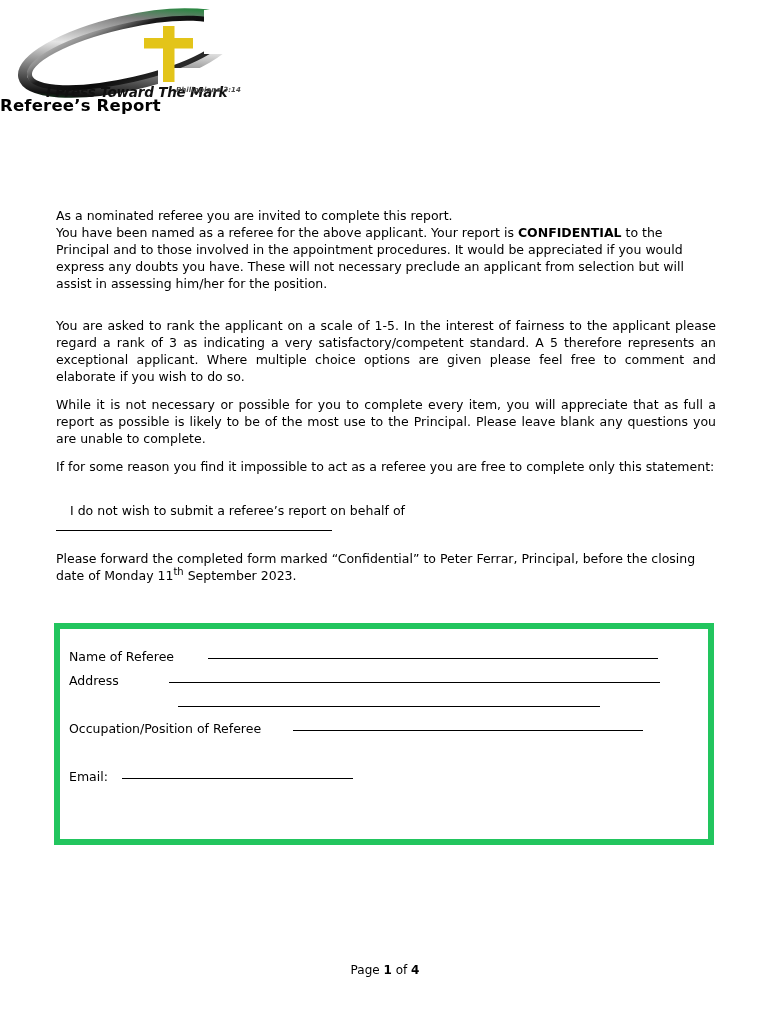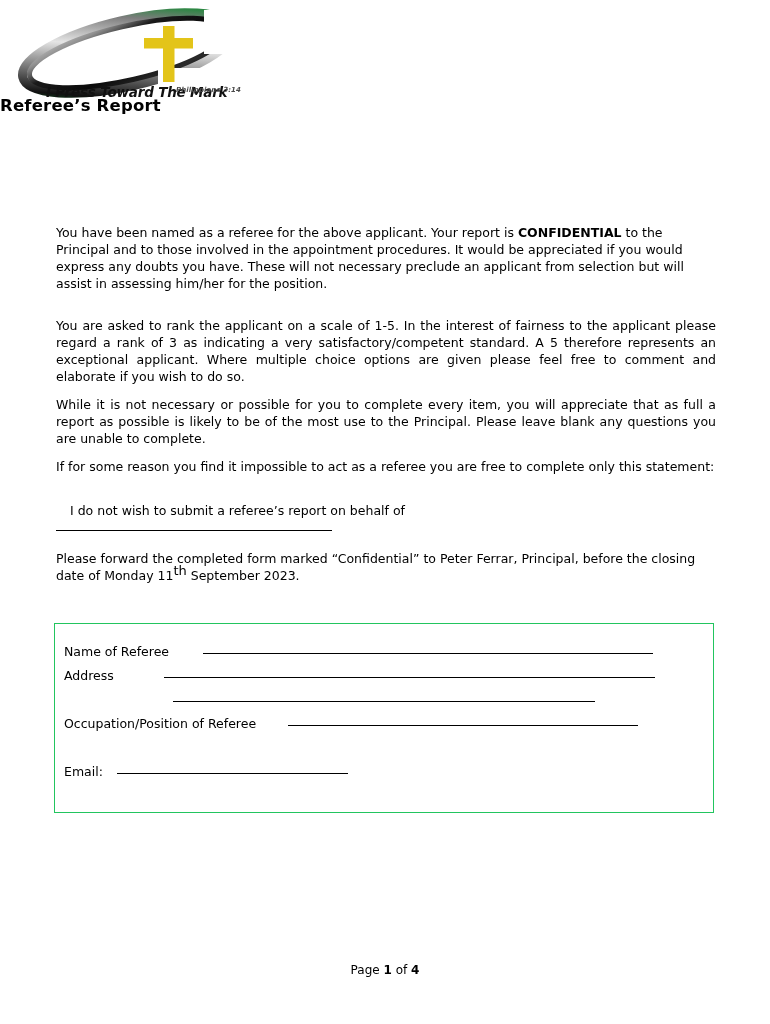--- a/index.html
+++ b/index.html
@@ -113,30 +113,30 @@
   .p5 { top: 458px; }
   .p6 { top: 502px; left: 70px; width: 646px; }
   .p7 { top: 550px; }
   .statement-rule {
     position: absolute;
     left: 56px;
     top: 530px;
     width: 276px;
     border-bottom: 1px solid #000000;
   }
-  sup { font-size: 13px; vertical-align: super; line-height: 0; }
+  sup { font-size: 10px; vertical-align: super; line-height: 0; }
 
   
   .referee-box {
     position: absolute;
     left: 54px;
     top: 623px;
     width: 660px;
-    height: 190px;
-    border: 1px solid #22c55e;
+    height: 222px;
+    border: 6px solid #22c55e;
     box-sizing: border-box;
   }
   .ref-line {
     position: absolute;
     font-size: 12.5px;
     white-space: nowrap;
   }
   .ref-name   { left: 9px; top: 20px; }
   .ref-addr   { left: 9px; top: 44px; }
   .ref-addr2  { left: 9px; top: 68px; }
@@ -195,20 +195,21 @@
         <rect x="136" y="30" width="49" height="10.5" fill="#E3C419"></rect>
       </g>
     </svg>
     <div class="logo-text">I Press Toward The Mark</div>
     <div class="logo-verse">Philippians 3:14</div>
   </div>
 
   <div class="doc-title">Referee’s Report</div>
 
 
+  <div class="body-text p1">As a nominated referee you are invited to complete this report.</div>
 
   <div class="body-text p2">
     <span>You have been named as a referee for the above applicant.  Your report is </span><b>CONFIDENTIAL</b><span> to the Principal and to those involved in the appointment procedures.  It would be appreciated if you would express any doubts you have.  These will not necessary preclude an applicant from selection but will assist in assessing him/her for the position.</span>
   </div>
 
   <div class="body-text p3 justify">You are asked to rank the applicant on a scale of 1-5.  In the interest of fairness to the applicant please regard a rank of 3 as indicating a very satisfactory/competent standard.  A 5 therefore represents an exceptional applicant. Where multiple choice options are given please feel free to comment and elaborate if you wish to do so.</div>
 
   <div class="body-text p4 justify">While it is not necessary or possible for you to complete every item, you will appreciate that as full a report as possible is likely to be of the most use to the Principal.  Please leave blank any questions you are unable to complete.</div>
 
   <div class="body-text p5 justify">If for some reason you find it impossible to act as a referee you are free to complete only this statement:</div>

